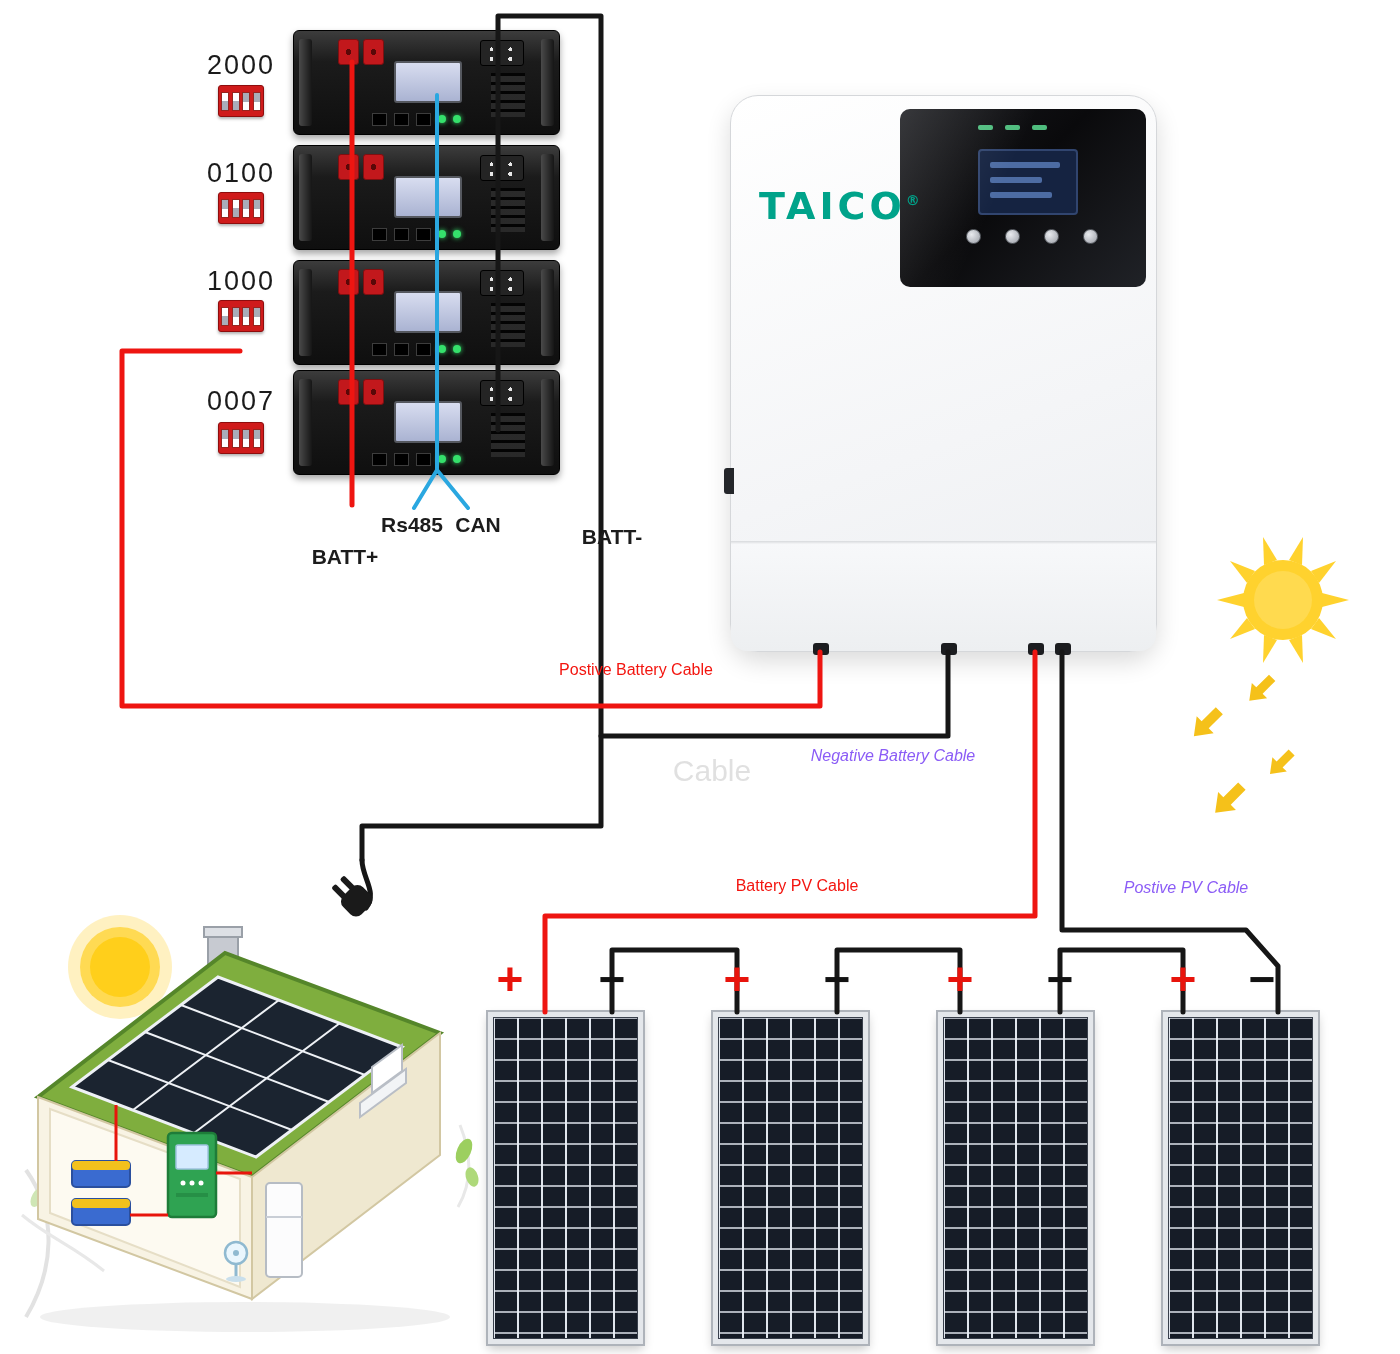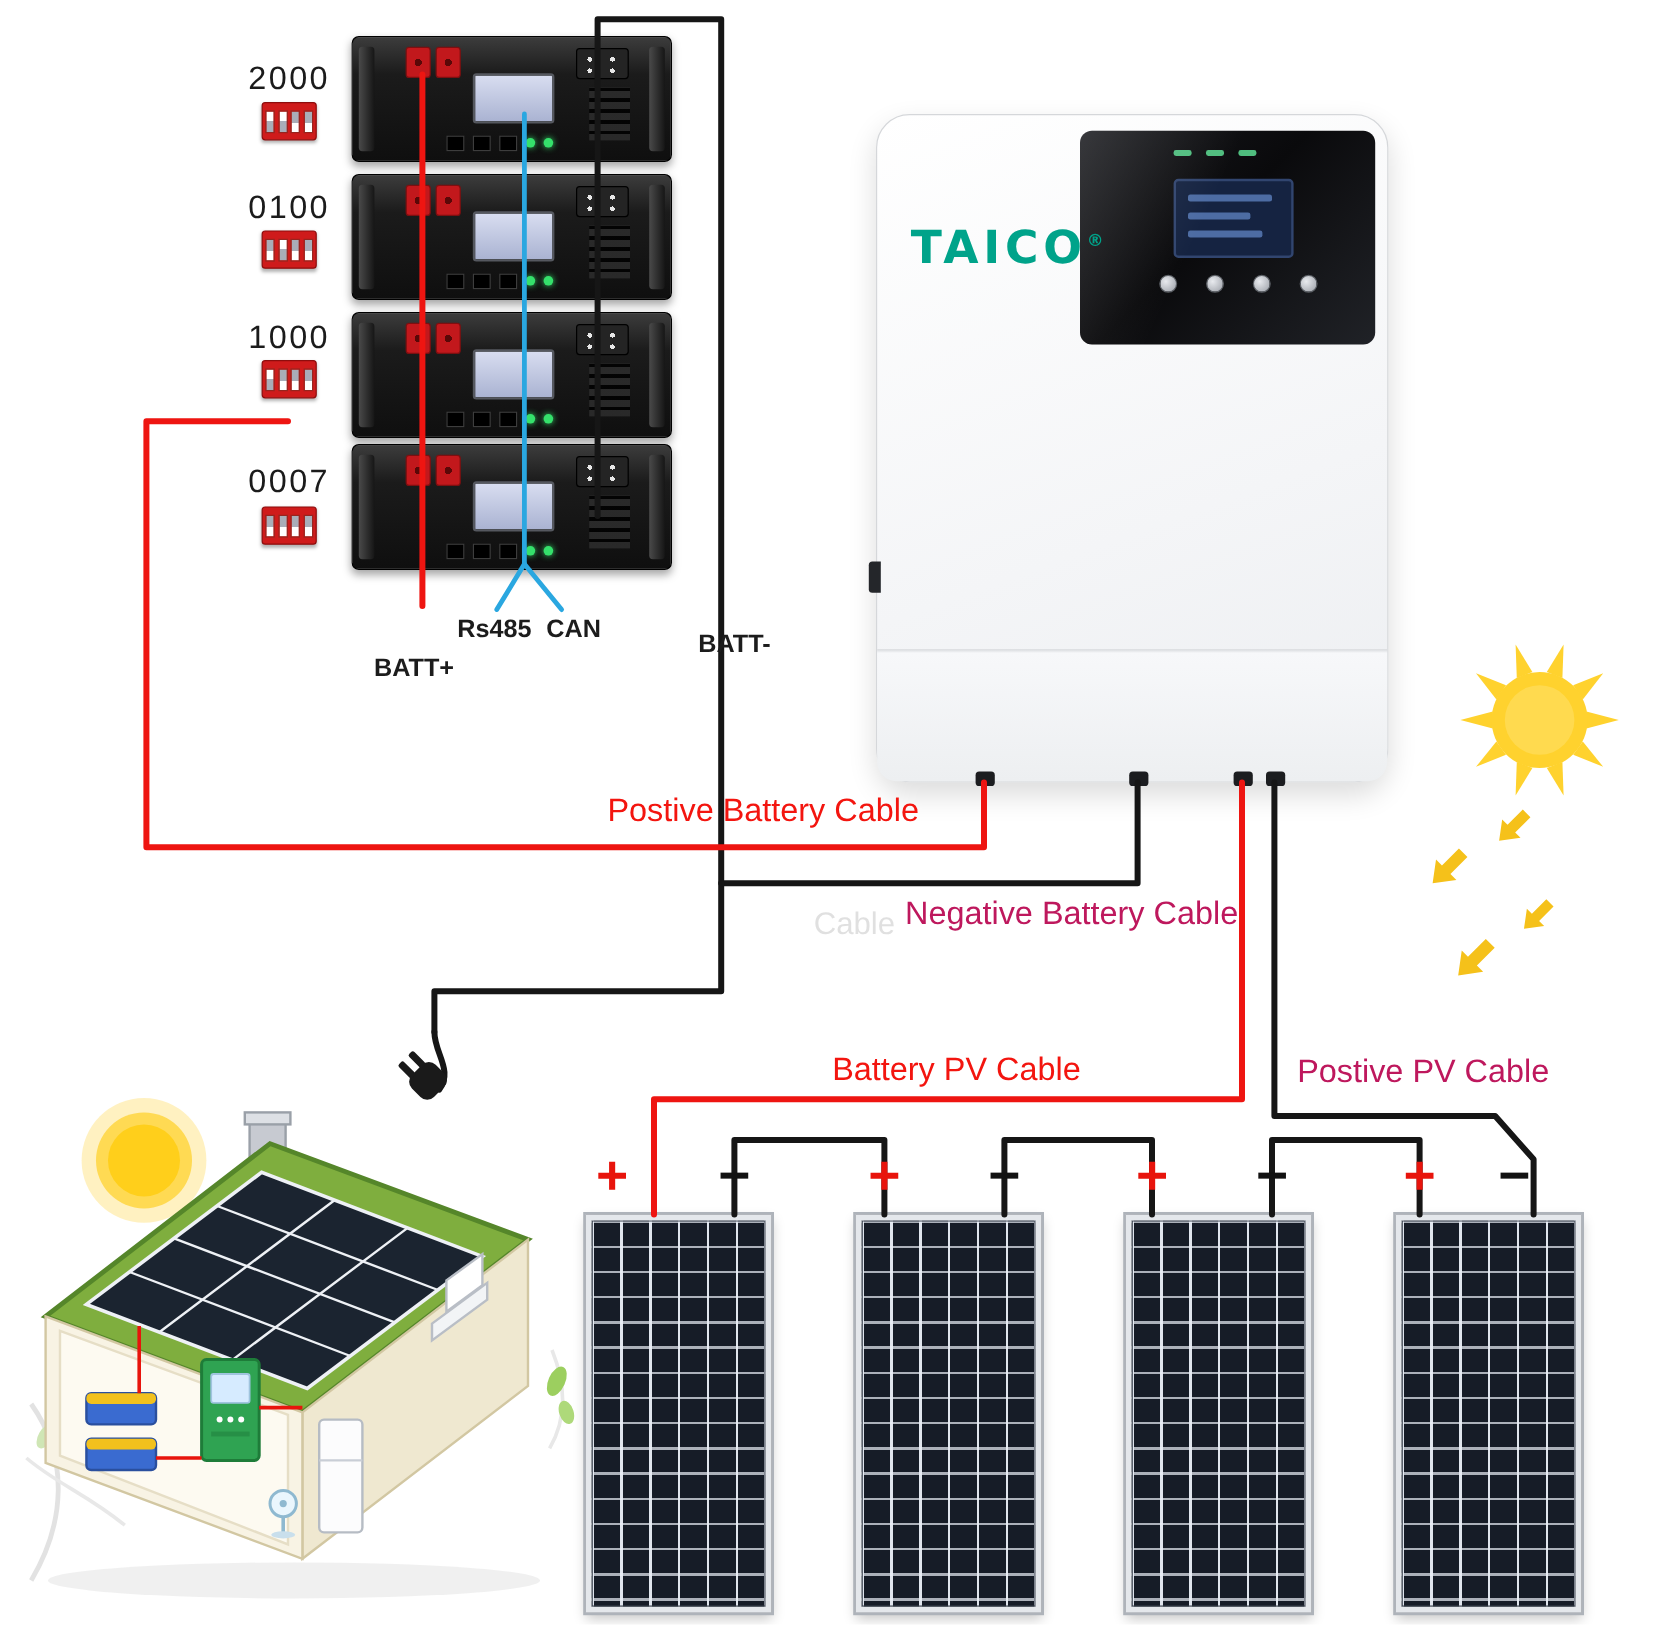--- a/index.html
+++ b/index.html
@@ -4,24 +4,24 @@
 <style>
   html,body{margin:0;padding:0;background:#fff;}
   .stage{position:relative;width:1400px;height:1354px;background:#ffffff;overflow:hidden;
          font-family:"Liberation Sans",sans-serif;color:#111;}
   .abs{position:absolute;}
 
   
   .lbl{position:absolute;transform:translateX(-50%);white-space:nowrap;line-height:1;}
   .dip-lbl{font-size:27px;letter-spacing:2px;color:#1b1b1b;}
   .wire-lbl{font-size:21px;font-weight:bold;color:#1c1c1c;}
-  .cable-lbl{font-size:27px;font-weight:500;}
+  .cable-lbl{font-size:16px;font-weight:500;}
   .cable-lbl.red{color:#f3150f;}
-  .cable-lbl.black{color:#be185d;}
-  .ghost-lbl{font-size:26px;color:#9a9a9a;opacity:.3;}
+  .cable-lbl.black{color:#8b5cf6;font-style:italic;}
+  .ghost-lbl{font-size:30px;color:#9a9a9a;opacity:.3;}
   .sym{position:absolute;transform:translateX(-50%);font-size:46px;font-weight:bold;line-height:1;}
   .sym.plus{color:#e8140c;}
   .sym.minus{color:#121212;}
 
   
   .bat{position:absolute;left:293px;width:265px;height:103px;border-radius:6px;
        background:linear-gradient(180deg,#3c3c3c,#1b1b1b 30%,#0f0f0f);
        border:1px solid #000;box-shadow:0 4px 7px rgba(0,0,0,.35);}
   .bat .ear{position:absolute;top:8px;bottom:8px;width:13px;border-radius:3px;
        background:linear-gradient(90deg,#4a4a4a,#161616);}

